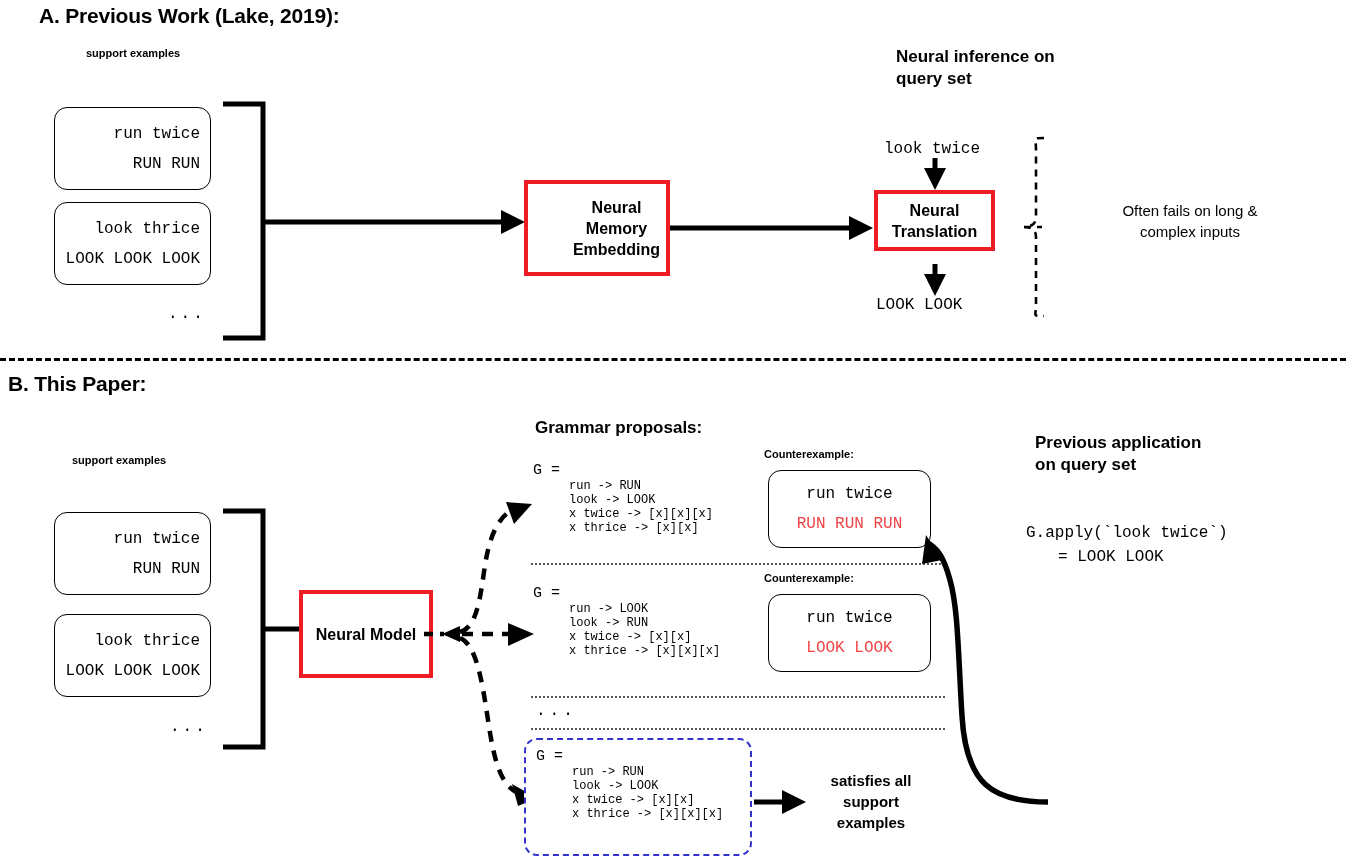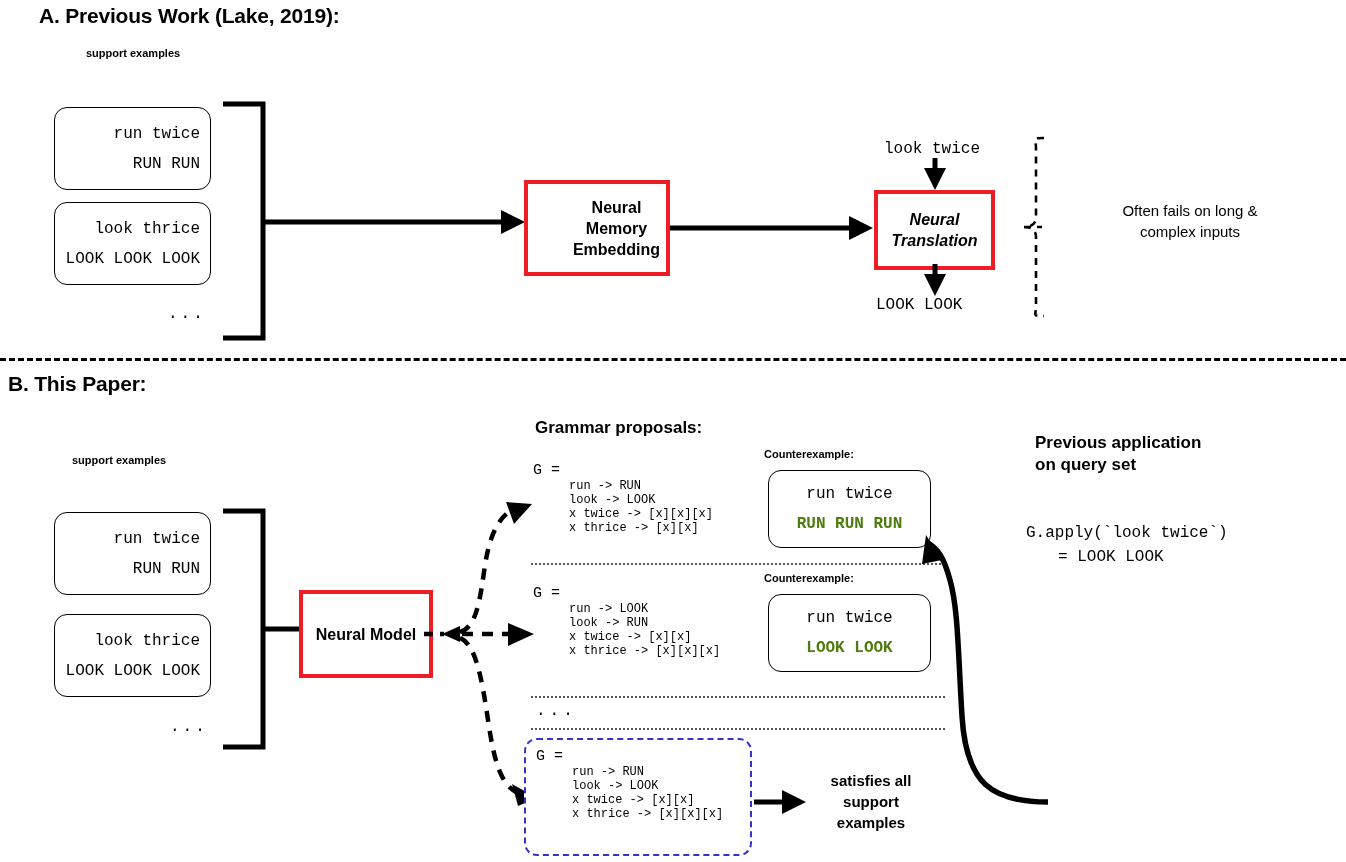--- a/index.html
+++ b/index.html
@@ -123,21 +123,21 @@
   .hr-dash-major {
     border: 0;
     border-top: 3px dashed #000;
     margin: 0;
   }
   .hr-dot {
     border: 0;
     border-top: 2px dotted #555;
     margin: 0;
   }
-  .red-txt { color: #4d7c0f; font-weight: bold; }
+  .red-txt { color: #ef4444; }
   svg { display: block; overflow: visible; }
 </style>
 </head>
 <body>
 
 <div id="page">
 
   <div class="abs panel-title" style="left:4px; top:4px;margin-left:35px;">A. Previous Work (Lake, 2019):</div>
 
   <div class="abs section-label" style="left:86px; top:47px;">support examples</div>
@@ -163,29 +163,31 @@
   <div class="abs red-box" style="left:524px; top:180px; width:146px; height:96px;padding-left:39px;">
     <span>Neural Memory
 Embedding</span>
   </div>
 
   <svg class="abs" style="left:670px; top:205px;" width="205" height="46">
     <line x1="0" y1="23" x2="183" y2="23" stroke="#000" stroke-width="5"></line>
     <polygon points="203,23 179,11 179,35" fill="#000"></polygon>
   </svg>
 
+  <div class="abs heading-2" style="left:896px; top:46px;">Neural inference on
+query set</div>
 
   <div class="abs mono" style="left:884px; top:140px;">look twice</div>
 
   <svg class="abs" style="left:918px; top:158px;" width="34" height="32">
     <line x1="17" y1="0" x2="17" y2="18" stroke="#000" stroke-width="5"></line>
     <polygon points="17,32 6,10 28,10" fill="#000"></polygon>
   </svg>
 
-  <div class="abs red-box" style="left:874px; top:190px; width:121px; height:80px;font-style:italic;">
+  <div class="abs red-box" style="left:874px; top:190px; width:121px; height:61px;">
     <span>Neural
 Translation</span>
   </div>
 
   <svg class="abs" style="left:918px; top:264px;" width="34" height="32">
     <line x1="17" y1="0" x2="17" y2="18" stroke="#000" stroke-width="5"></line>
     <polygon points="17,32 6,10 28,10" fill="#000"></polygon>
   </svg>
 
   <div class="abs mono" style="left:876px; top:296px;">LOOK LOOK</div>

